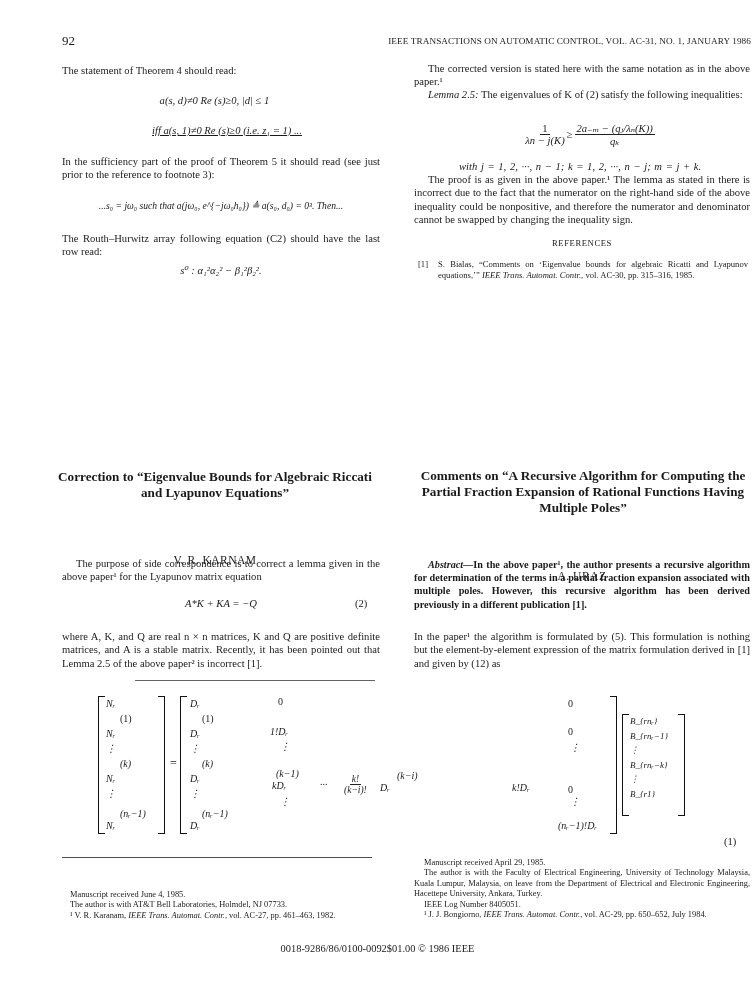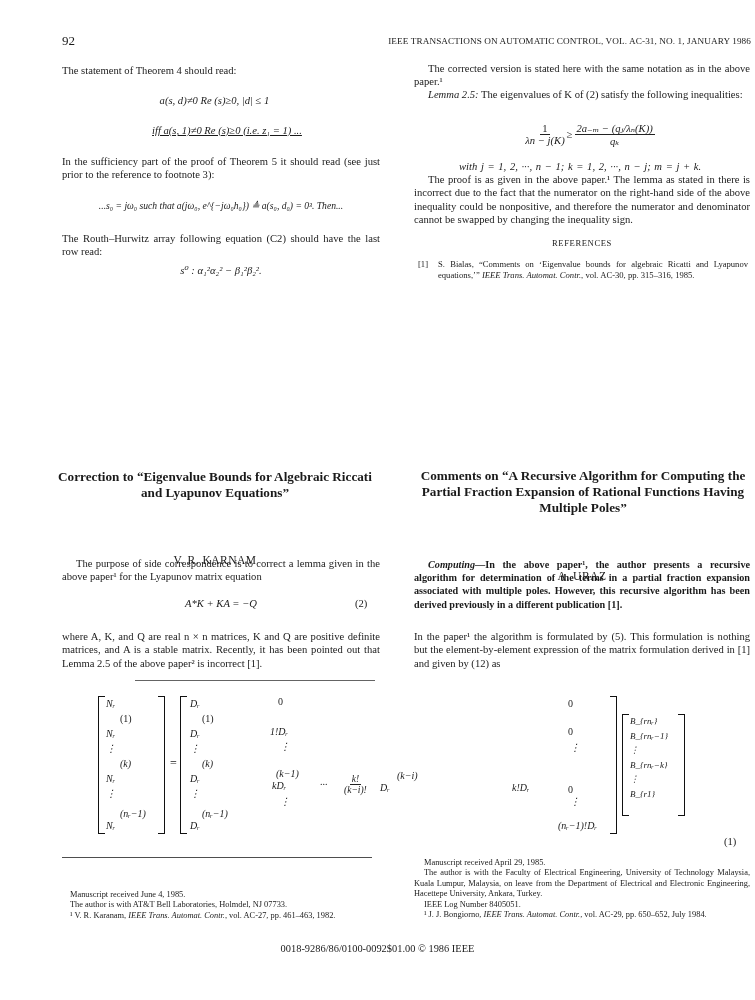--- a/index.html
+++ b/index.html
@@ -68,21 +68,21 @@
 <div class="abs author" style="left:55px; top:514px; width:320px;">V. R. KARNAM</div>
 <div class="abs p ind" style="left:62px; top:557px; width:318px;">The purpose of side correspondence is to correct a lemma given in the above paper¹ for the Lyapunov matrix equation</div>
 <div class="abs eq c" style="left:62px; top:598px; width:318px;">A*K + KA = −Q</div>
 <div class="abs" style="left:355px; top:598px; font-size:10.6px;">(2)</div>
 <div class="abs p" style="left:62px; top:630px; width:318px;">where A, K, and Q are real n × n matrices, K and Q are positive definite matrices, and A is a stable matrix. Recently, it has been pointed out that Lemma 2.5 of the above paper² is incorrect [1].</div>
 <div class="abs rule" style="left:135px; top:680px; width:240px; opacity:0.7;"></div>
 
 <div class="abs title" style="left:414px; top:468px; width:338px;">Comments on “A Recursive Algorithm for Computing the Partial Fraction Expansion of Rational Functions Having Multiple Poles”</div>
 <div class="abs author" style="left:414px; top:530px; width:336px;">A. URAZ</div>
 <div class="abs abstract" style="left:414px; top:558px; width:336px;">
-  <i>Computing</i><span>—In the above paper¹, the author presents a recursive algorithm for determination of the terms in a partial fraction expansion associated with multiple poles. However, this recursive algorithm has been derived previously in a different publication [1].</span>
+  <i>Abstract</i><span>—In the above paper¹, the author presents a recursive algorithm for determination of the terms in a partial fraction expansion associated with multiple poles. However, this recursive algorithm has been derived previously in a different publication [1].</span>
 </div>
 <div class="abs p" style="left:414px; top:630px; width:336px;">In the paper¹ the algorithm is formulated by (5). This formulation is nothing but the element-by-element expression of the matrix formulation derived in [1] and given by (12) as</div>
 
 <div class="abs" style="left:98px; top:696px; width:640px; height:150px;padding-left:24px;">
 
   <div class="abs bracket-l" style="left:0; top:0; height:136px;"></div>
   <div class="abs mx" style="left:8px; top:0; width:60px; line-height:15px;">
     <div>Nᵣ</div>
     <div style="padding-left:14px;font-style:normal;">(1)</div>
     <div>Nᵣ</div>

